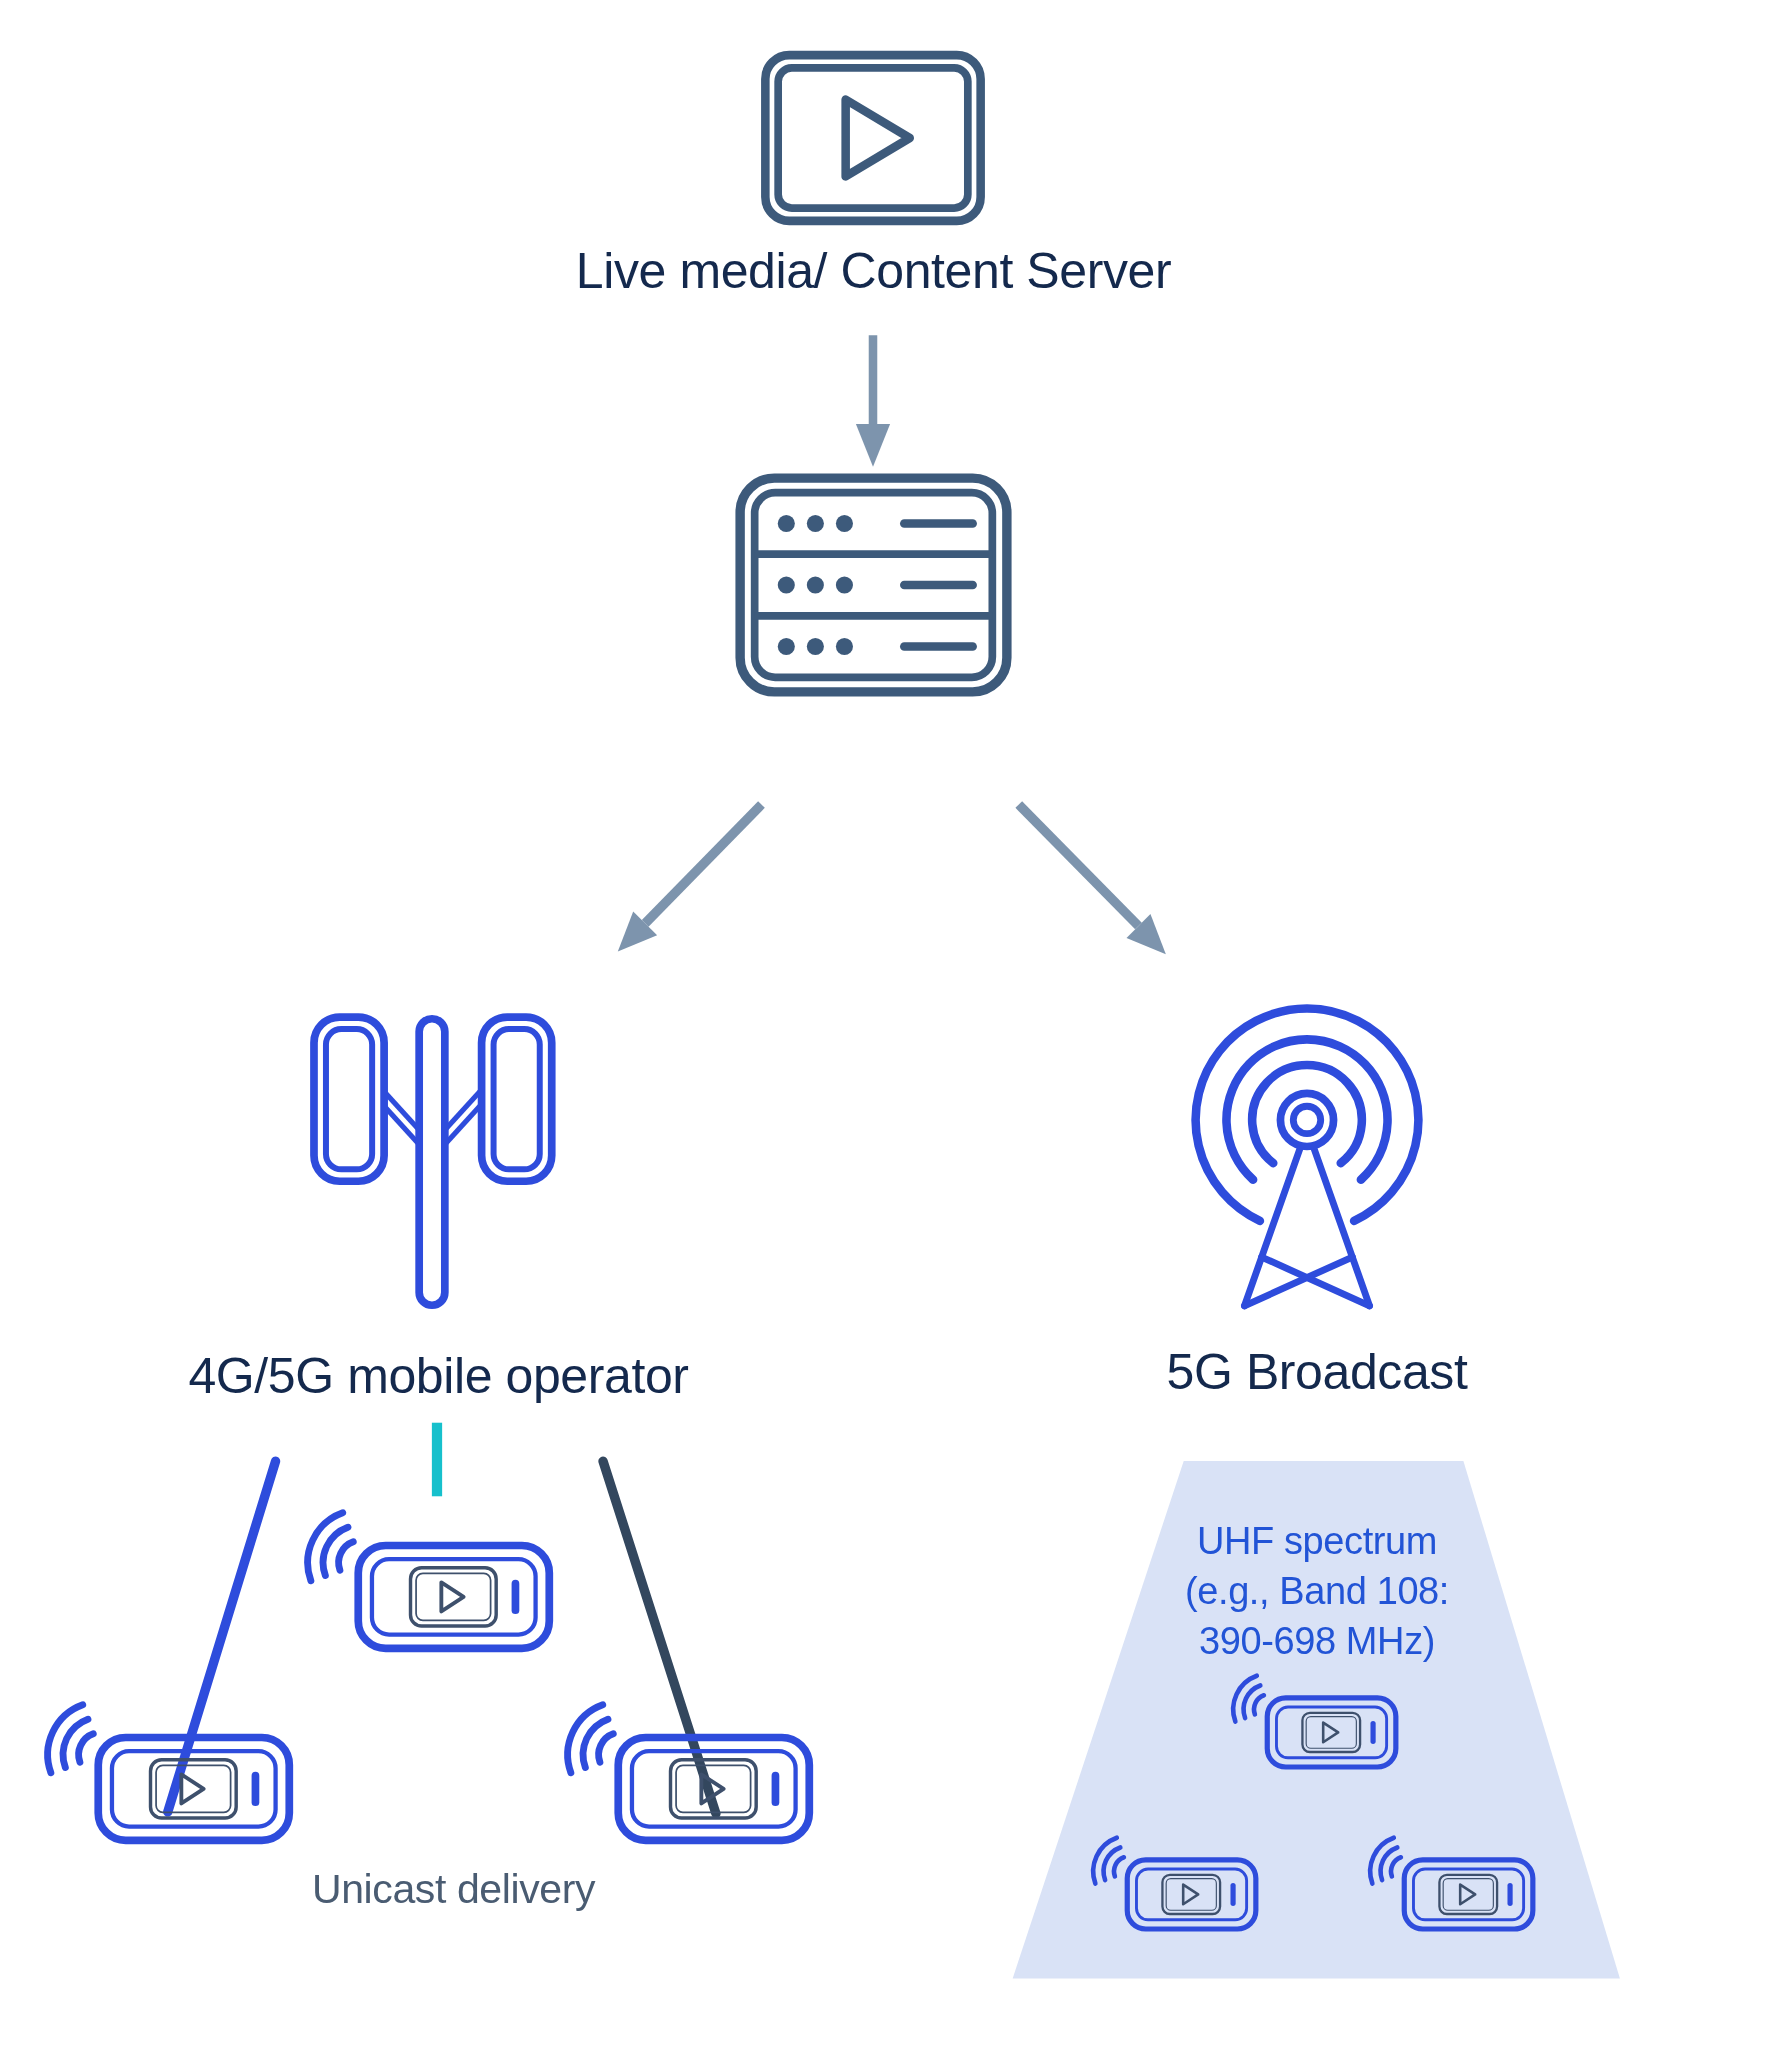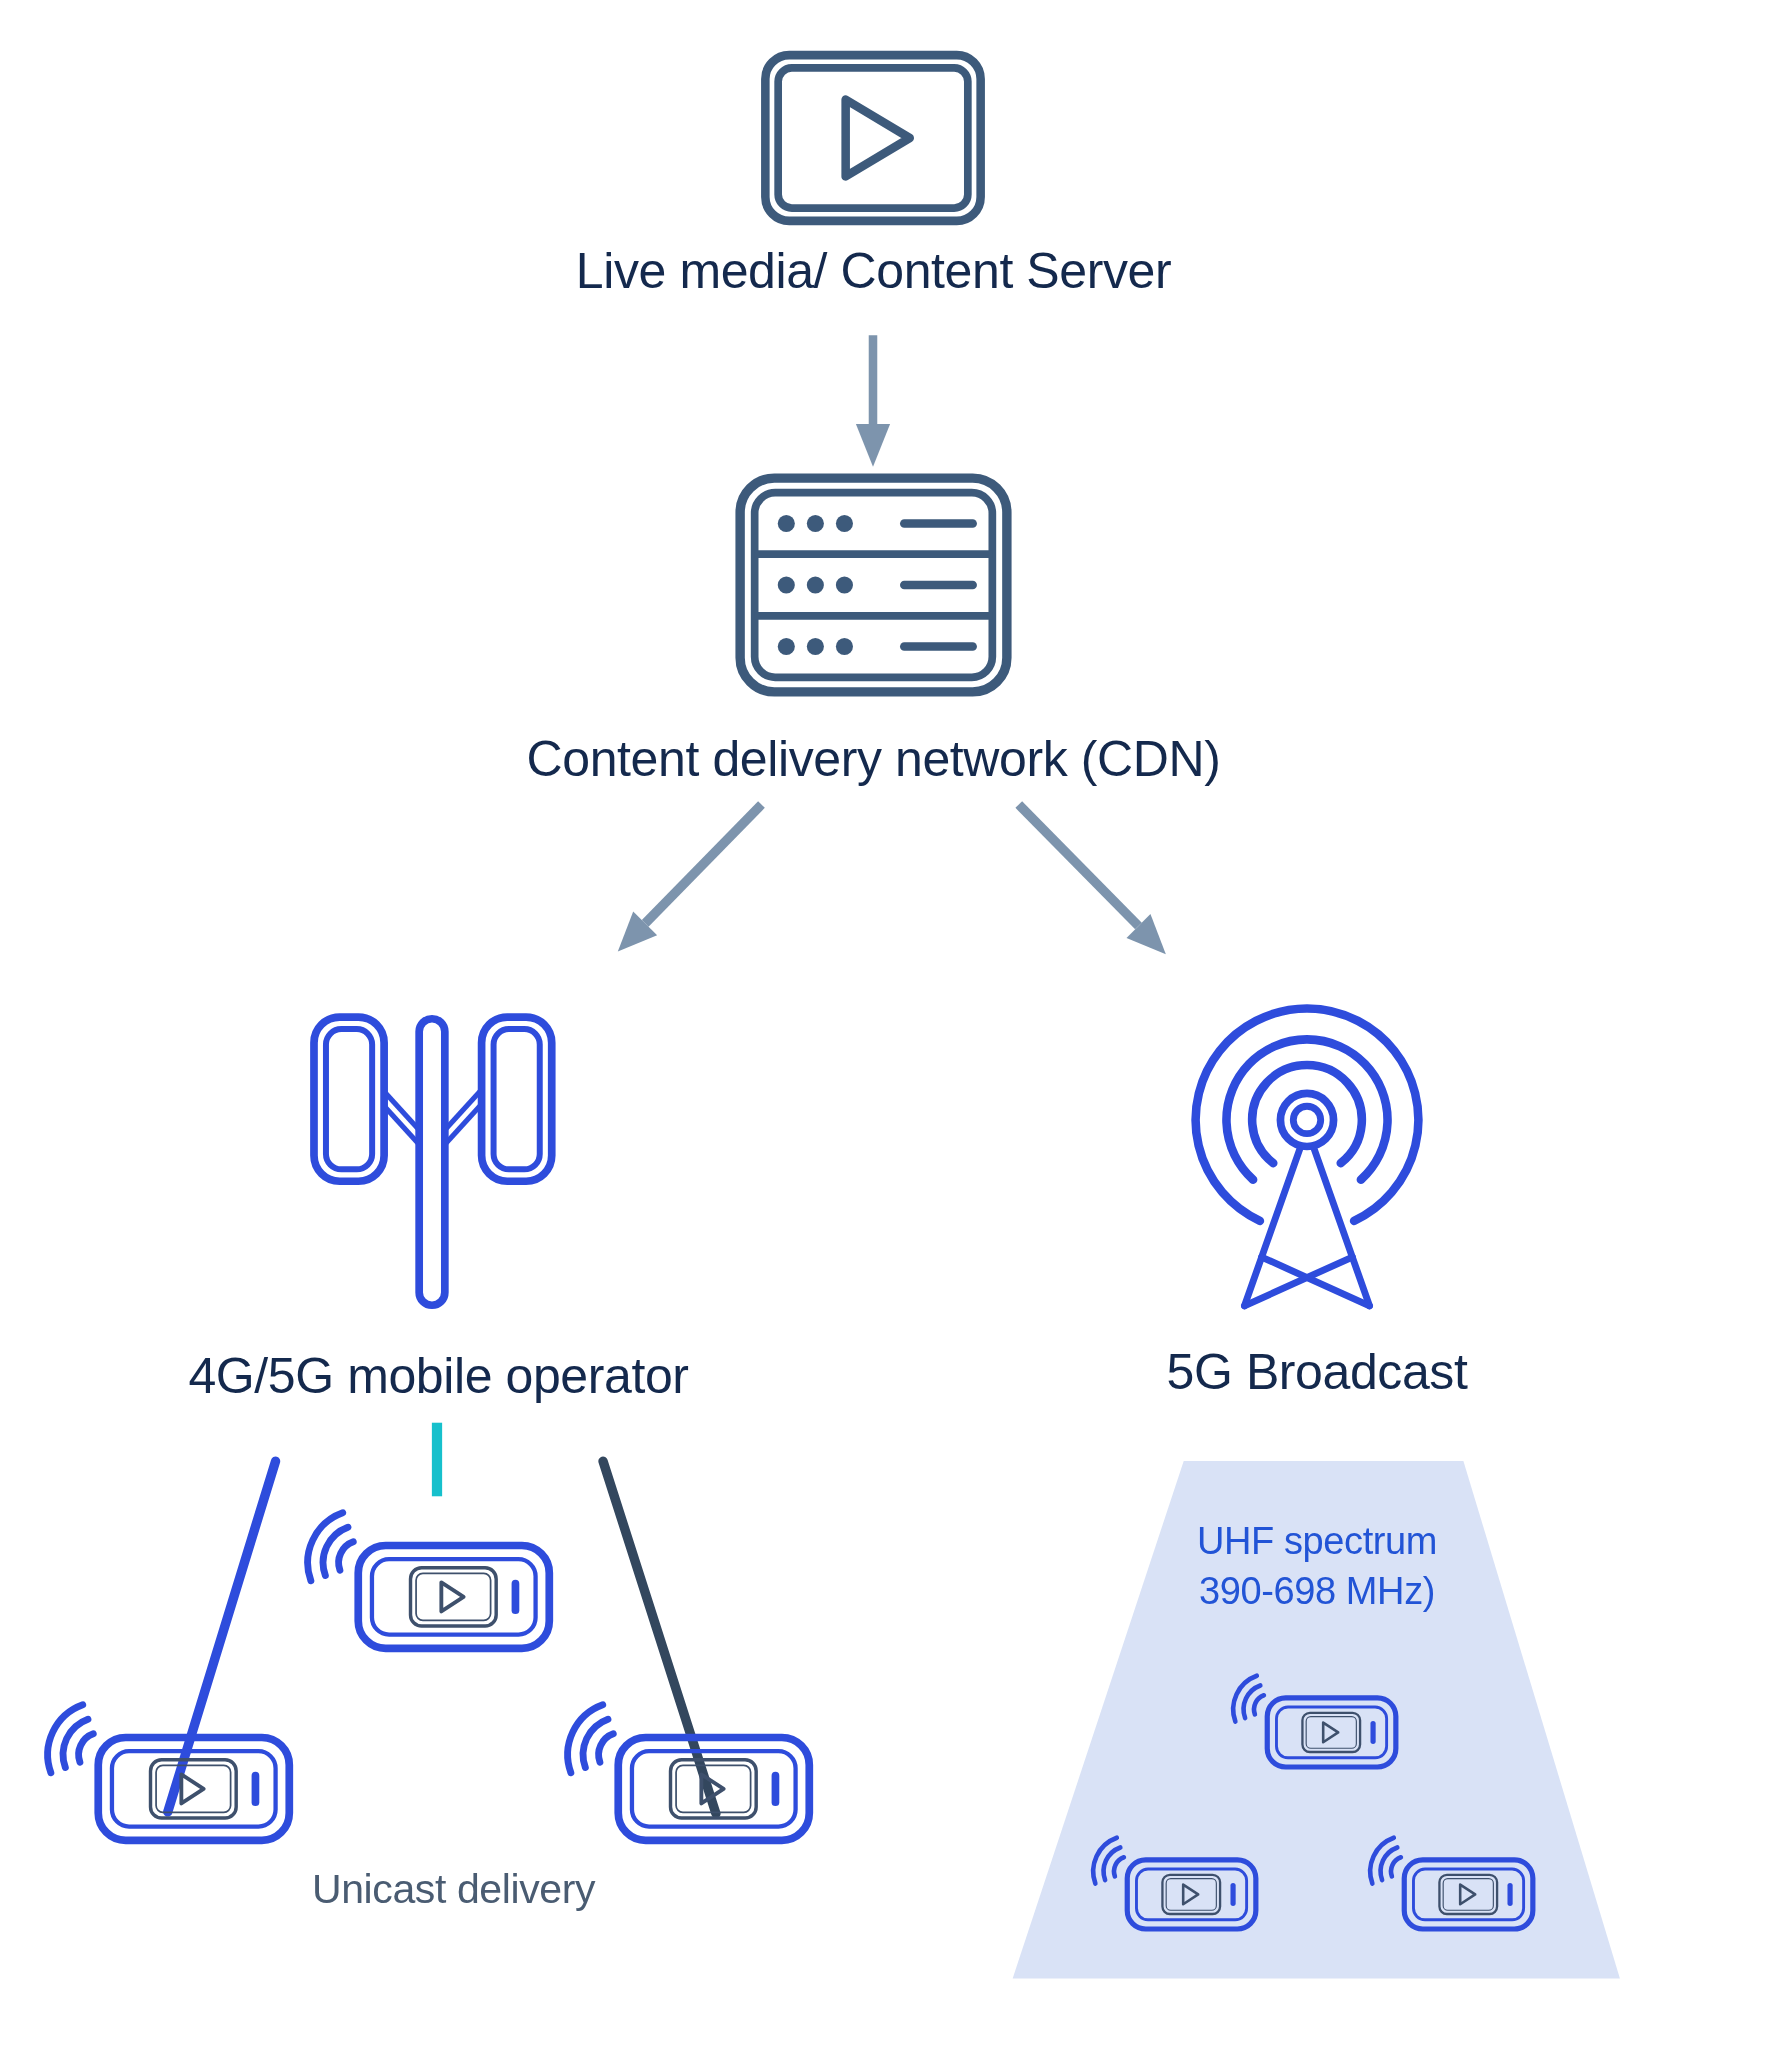--- a/index.html
+++ b/index.html
@@ -63,21 +63,20 @@
         <circle class="fl-slate" cx="128" cy="131" r="10"></circle>
       <line class="sk-slate rc" x1="198" y1="131" x2="278" y2="131" stroke-width="10"></line>
     </g>
     <g>
       <circle class="fl-slate" cx="60" cy="203" r="10"></circle>
         <circle class="fl-slate" cx="94" cy="203" r="10"></circle>
         <circle class="fl-slate" cx="128" cy="203" r="10"></circle>
       <line class="sk-slate rc" x1="198" y1="203" x2="278" y2="203" stroke-width="10"></line>
     </g>
   </svg>
-  <div class="label" style="left:360px;top:729px;width:1027px">Content delivery network (CDN)</div>
 
   <svg class="abs" style="left:599px;top:796px" width="171" height="171" viewBox="0 0 200 200">
     <line class="sk-steel" x1="190" y1="10" x2="54" y2="149" stroke-width="11"></line>
     <polygon class="fl-steel" points="22,182 40,135 68,163"></polygon>
   </svg>
   <svg class="abs" style="left:1010px;top:796px" width="180" height="171" viewBox="0 0 210 200">
     <line class="sk-steel" x1="10" y1="10" x2="150" y2="152" stroke-width="11"></line>
     <polygon class="fl-steel" points="182,185 136,166 164,138"></polygon>
   </svg>
 
@@ -163,20 +162,21 @@
   </svg>
   <div class="label" style="left:889px;top:1342px;width:856px">
     <div>5G Broadcast</div>
   </div>
 
   <svg class="abs" style="left:1010px;top:1455px" width="616" height="526" viewBox="0 0 720 615">
     <polygon class="fl-trap" points="203,7 530,7 713,612 3,612"></polygon>
   </svg>
   <div class="label label-uhf" style="left:1060px;top:1516px;width:514px">
     <div>UHF spectrum</div>
+    <div>(e.g., Band 108:</div>
     <div>390-698 MHz)</div>
   </div>
 
   <svg class="abs" style="left:1224px;top:1663px" width="173" height="110" viewBox="0 0 300 190">
     <g>
       <path class="sk-blue rc" d="M 53.6 88.8 A 26 26 0 0 1 69.2 55.6" stroke-width="8"></path>
       <path class="sk-blue rc" d="M 36.6 95 A 44 44 0 0 1 63 38.6" stroke-width="8"></path>
       <path class="sk-blue rc" d="M 19.7 101.1 A 62 62 0 0 1 56.9 21.7" stroke-width="8"></path>
     </g>
     <rect class="sk-blue" x="75" y="60" width="223" height="120" rx="32" stroke-width="9" fill="#fff"></rect>

